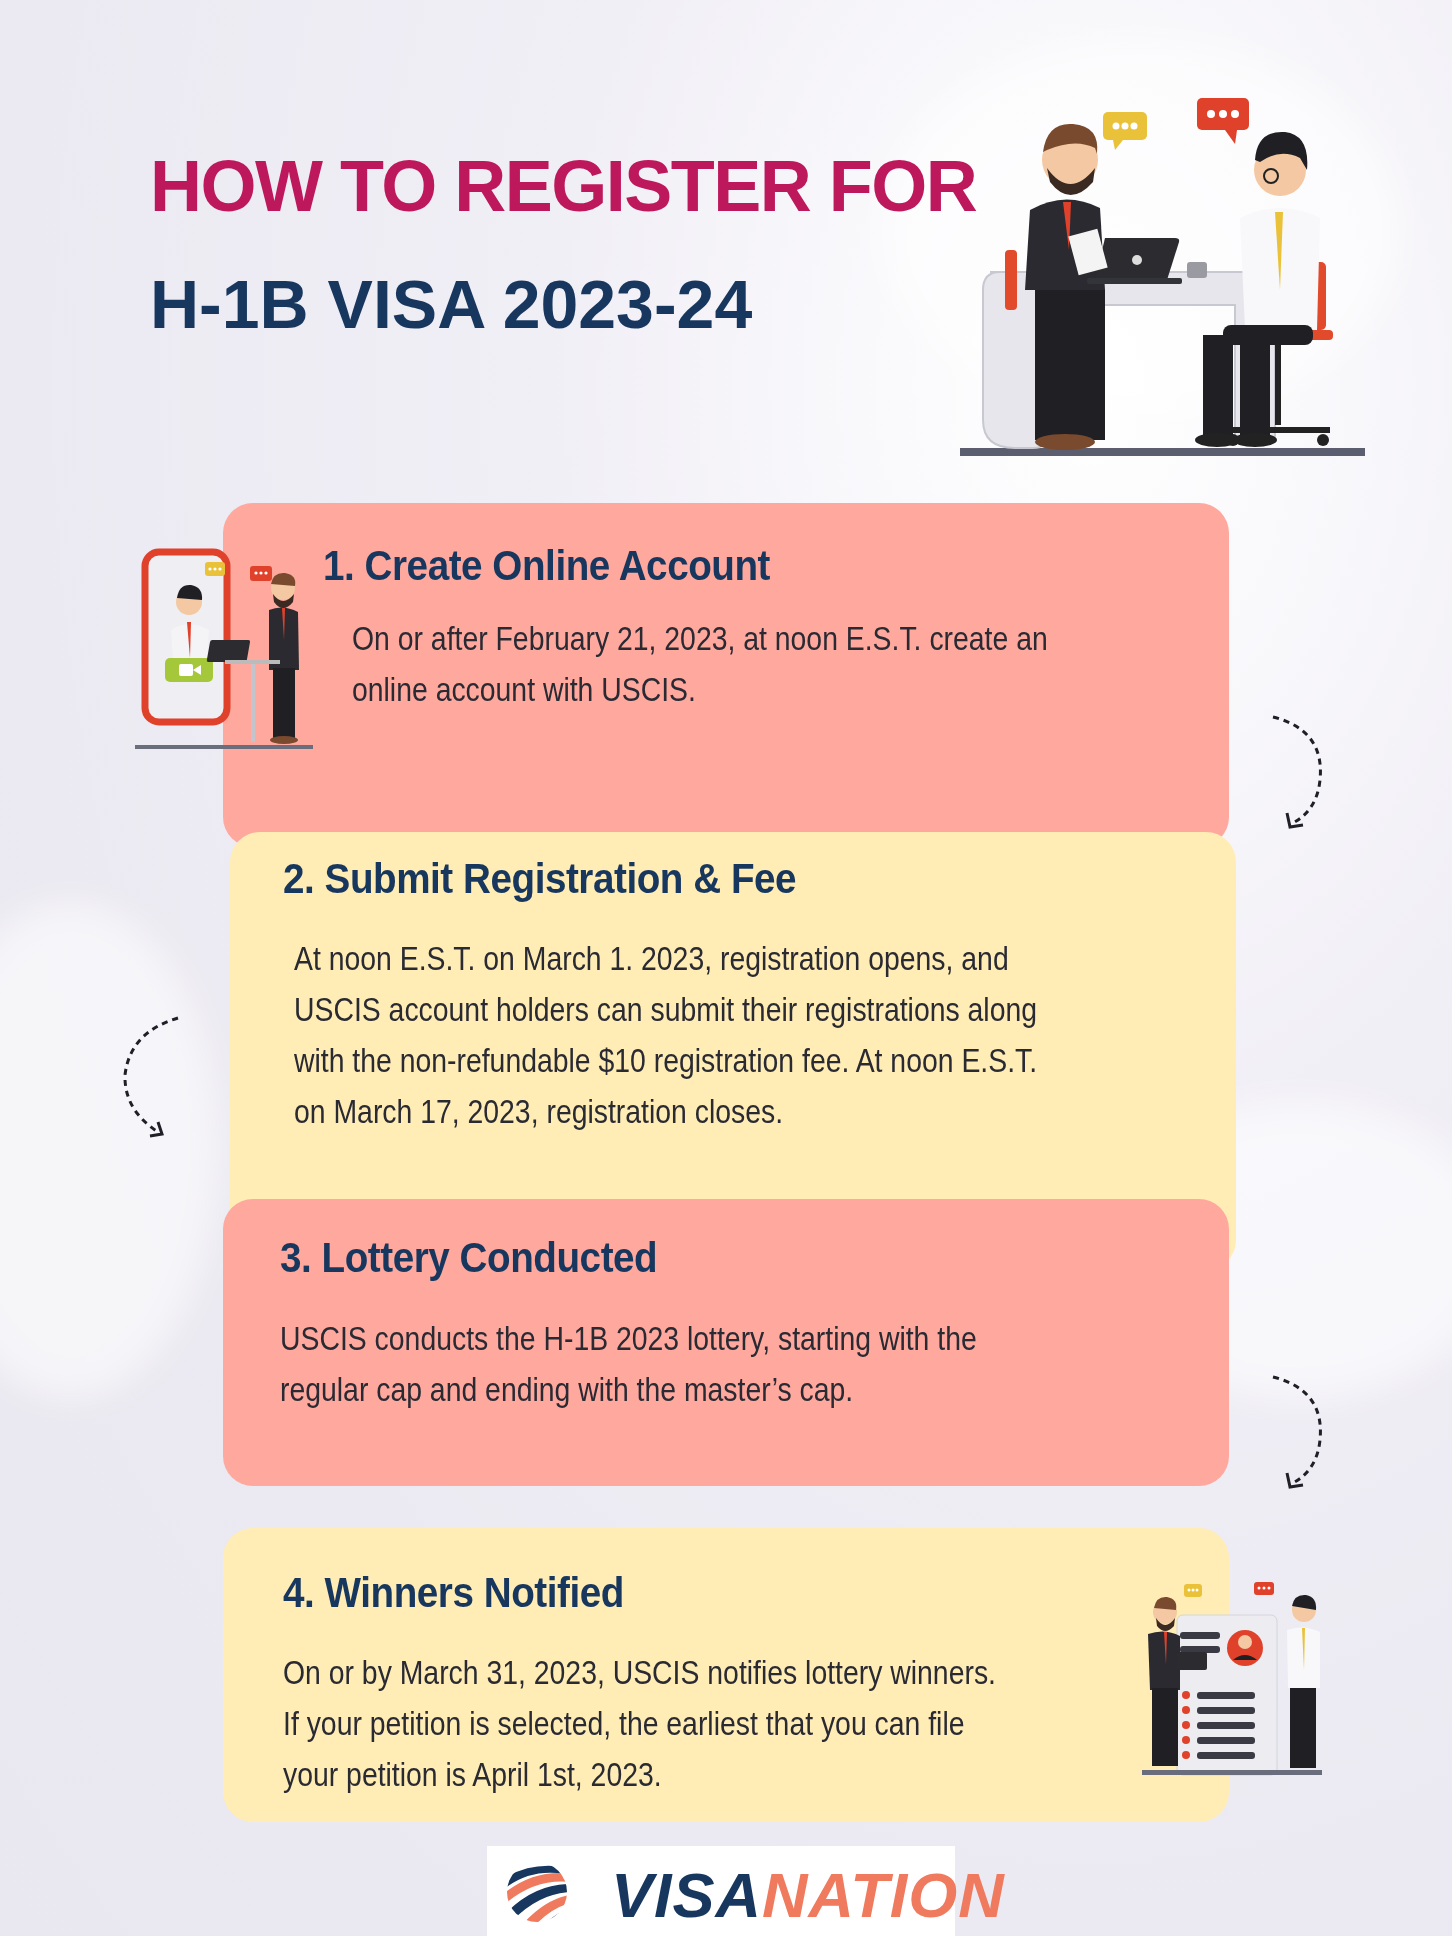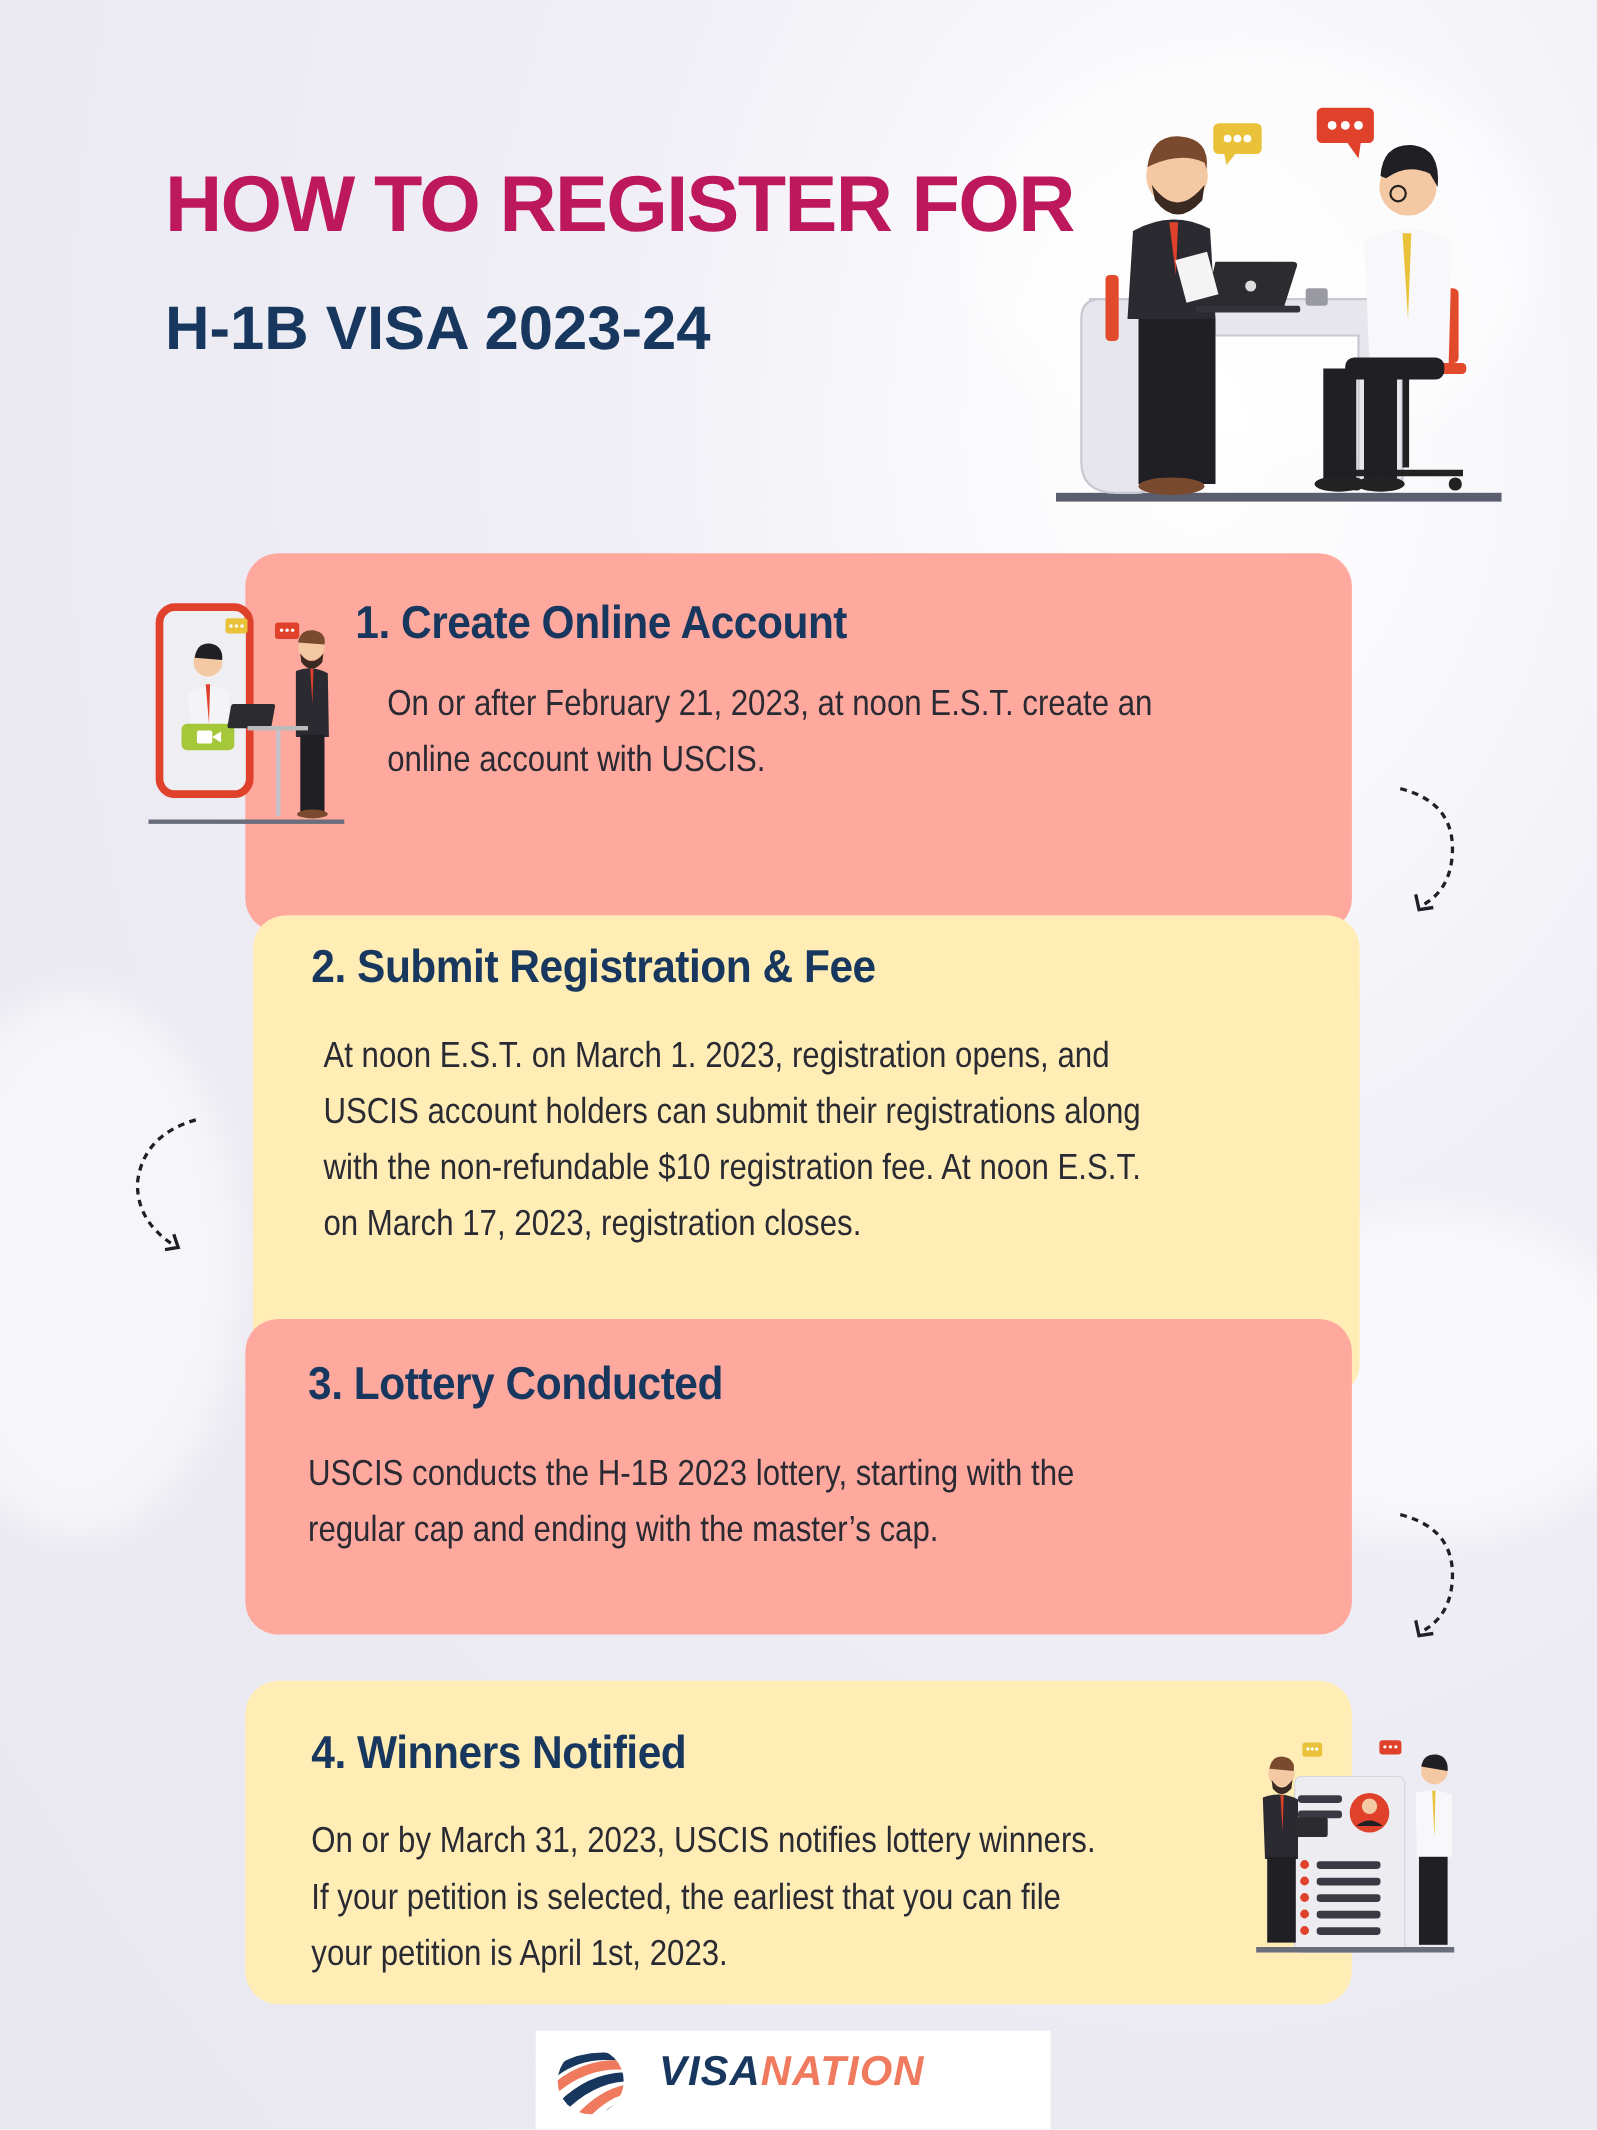--- a/index.html
+++ b/index.html
@@ -10,21 +10,21 @@
   }
   .brush { position:absolute; border-radius:50%; background:rgba(255,255,255,0.55); filter:blur(18px); }
   .title1 {
     position:absolute; left:150px; top:150px; margin:0;
     font-family:"Liberation Sans", sans-serif; font-weight:700;
     font-size:72px; letter-spacing:-1.5px; color:#be185d; line-height:1;
   }
   .title2 {
     position:absolute; left:150px; top:270px; margin:0;
     font-family:"Liberation Sans", sans-serif; font-weight:700;
-    font-size:56px; letter-spacing:0px; color:#17375e; line-height:1;
+    font-size:68px; letter-spacing:0px; color:#17375e; line-height:1;
   }
   .card { position:absolute; border-radius:30px; }
   .card.red { background:#ffa89e; }
   .card.yellow { background:#ffedb5; }
   .card h2 {
     position:absolute; margin:0;
     font-family:"Liberation Sans", sans-serif; font-weight:700;
     font-size:42px; color:#17375e; line-height:1; letter-spacing:-0.5px;
     transform:scaleX(0.92); transform-origin:left center;
   }
@@ -33,22 +33,22 @@
     font-family:"Liberation Sans", sans-serif; font-weight:400;
     font-size:33px; line-height:51px; color:#2a2a33;
     transform:scaleX(0.86); transform-origin:left top; white-space:nowrap;
   }
   .arrow { position:absolute; }
   .illus { position:absolute; }
   .logo-box {
     position:absolute; left:487px; top:1846px; width:468px; height:90px; background:#ffffff;
   }
   .logo-text {
-    position:absolute; left:112px; top:18px; font-family:"Liberation Sans", sans-serif;
-    font-weight:700; font-style:italic; font-size:38px; letter-spacing:1px; line-height:1;
+    position:absolute; left:124px; top:18px; font-family:"Liberation Sans", sans-serif;
+    font-weight:700; font-style:italic; font-size:63px; letter-spacing:1px; line-height:1;
   }
   .logo-visa { color:#17375e; }
   .logo-nation { color:#ef7a5e; }
 </style>
 </head>
 <body>
 
 <div class="brush" style="left:880px;top:40px;width:520px;height:380px;"></div>
 <div class="brush" style="left:-80px;top:900px;width:300px;height:500px;"></div>
 <div class="brush" style="left:1100px;top:1100px;width:400px;height:300px;"></div>

